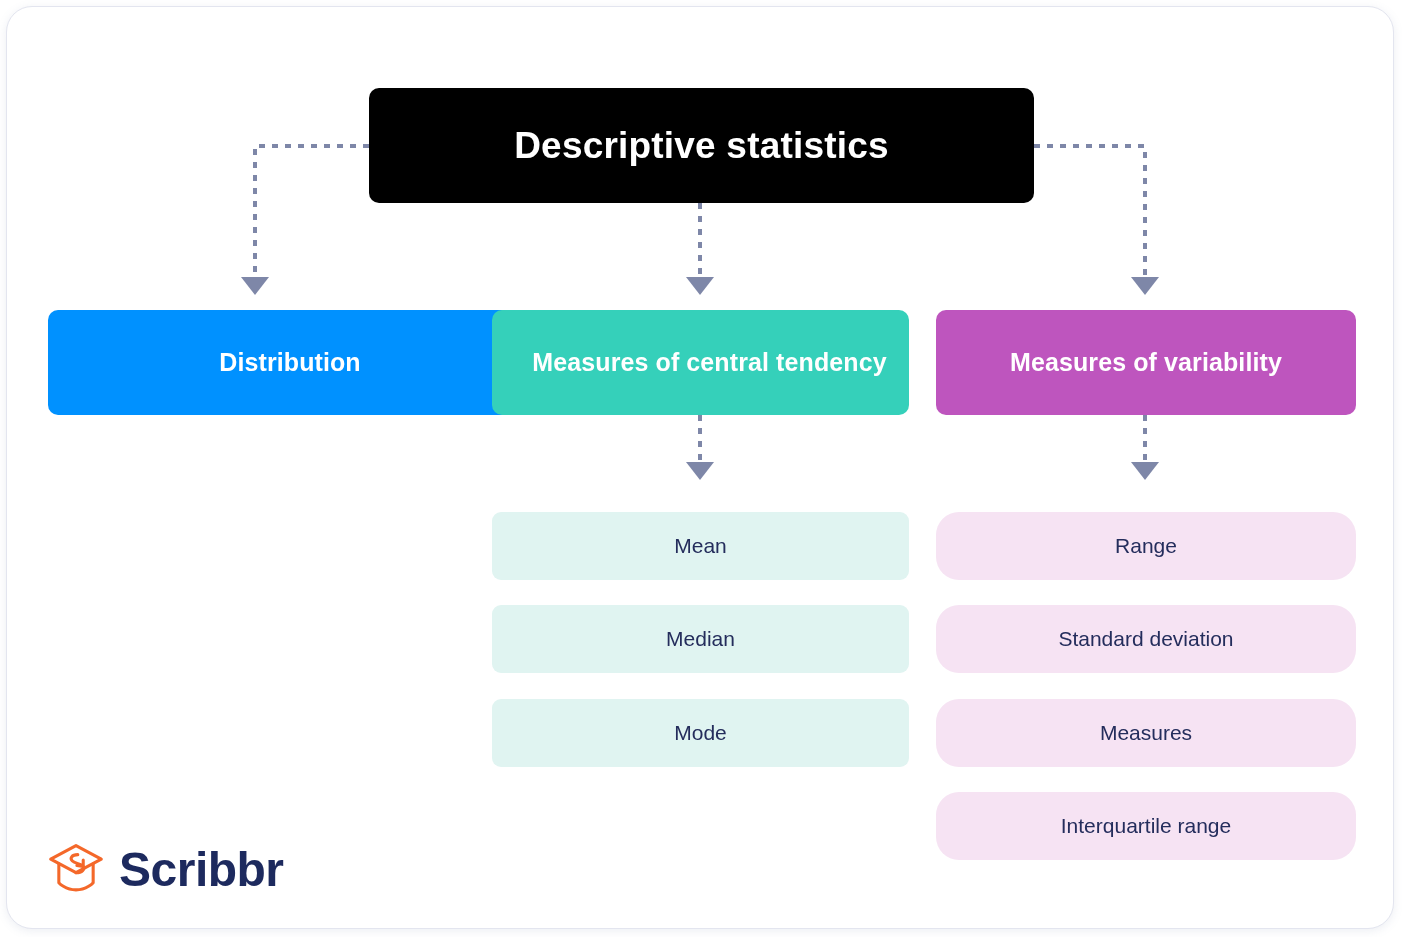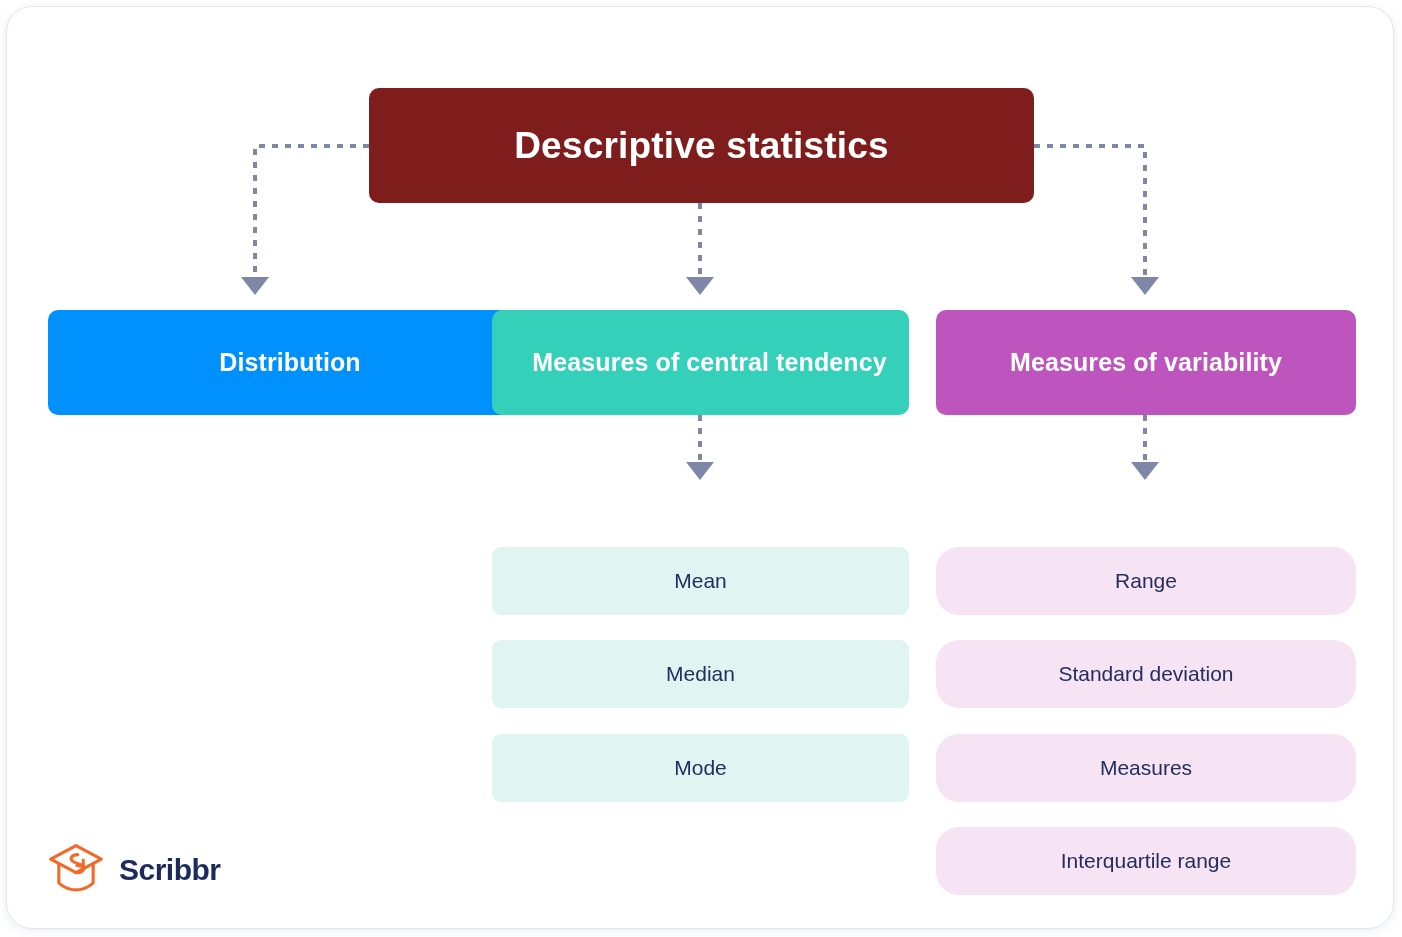--- a/index.html
+++ b/index.html
@@ -53,21 +53,21 @@
     justify-content: center;
     text-align: center;
     border-radius: 10px;
   }
 
   .node-root {
     left: 369px;
     top: 88px;
     width: 665px;
     height: 115px;
-    background: #7f1d1d;
+    background: #000000;
     color: #ffffff;
     font-size: 37px;
     font-weight: bold;
     letter-spacing: 0.2px;
   }
 
   .node-l2 {
     top: 310px;
     height: 105px;
     color: #ffffff;
@@ -93,21 +93,20 @@
     width: 420px;
     background: #be55be;
   }
 
   .node-leaf {
     height: 68px;
     font-size: 21px;
     font-weight: normal;
     color: #242d5c;
     border-radius: 9px;
-    margin-top: 35px;
   }
   .leaf-teal {
     left: 492px;
     width: 417px;
     background: #e0f4f1;
   }
   .leaf-pink {
     left: 936px;
     width: 420px;
     background: #f6e3f3;
@@ -118,21 +117,21 @@
   .logo {
     position: absolute;
     left: 47px;
     top: 842px;
     display: flex;
     align-items: center;
     gap: 14px;
   }
   .logo-mark { width: 58px; height: 56px; display: block; }
   .logo-word {
-    font-size: 30px;
+    font-size: 48px;
     font-weight: bold;
     color: #1d2a5e;
     letter-spacing: -0.5px;
     line-height: 1;
   }
 </style>
 </head>
 <body>
 
 <div class="canvas">

